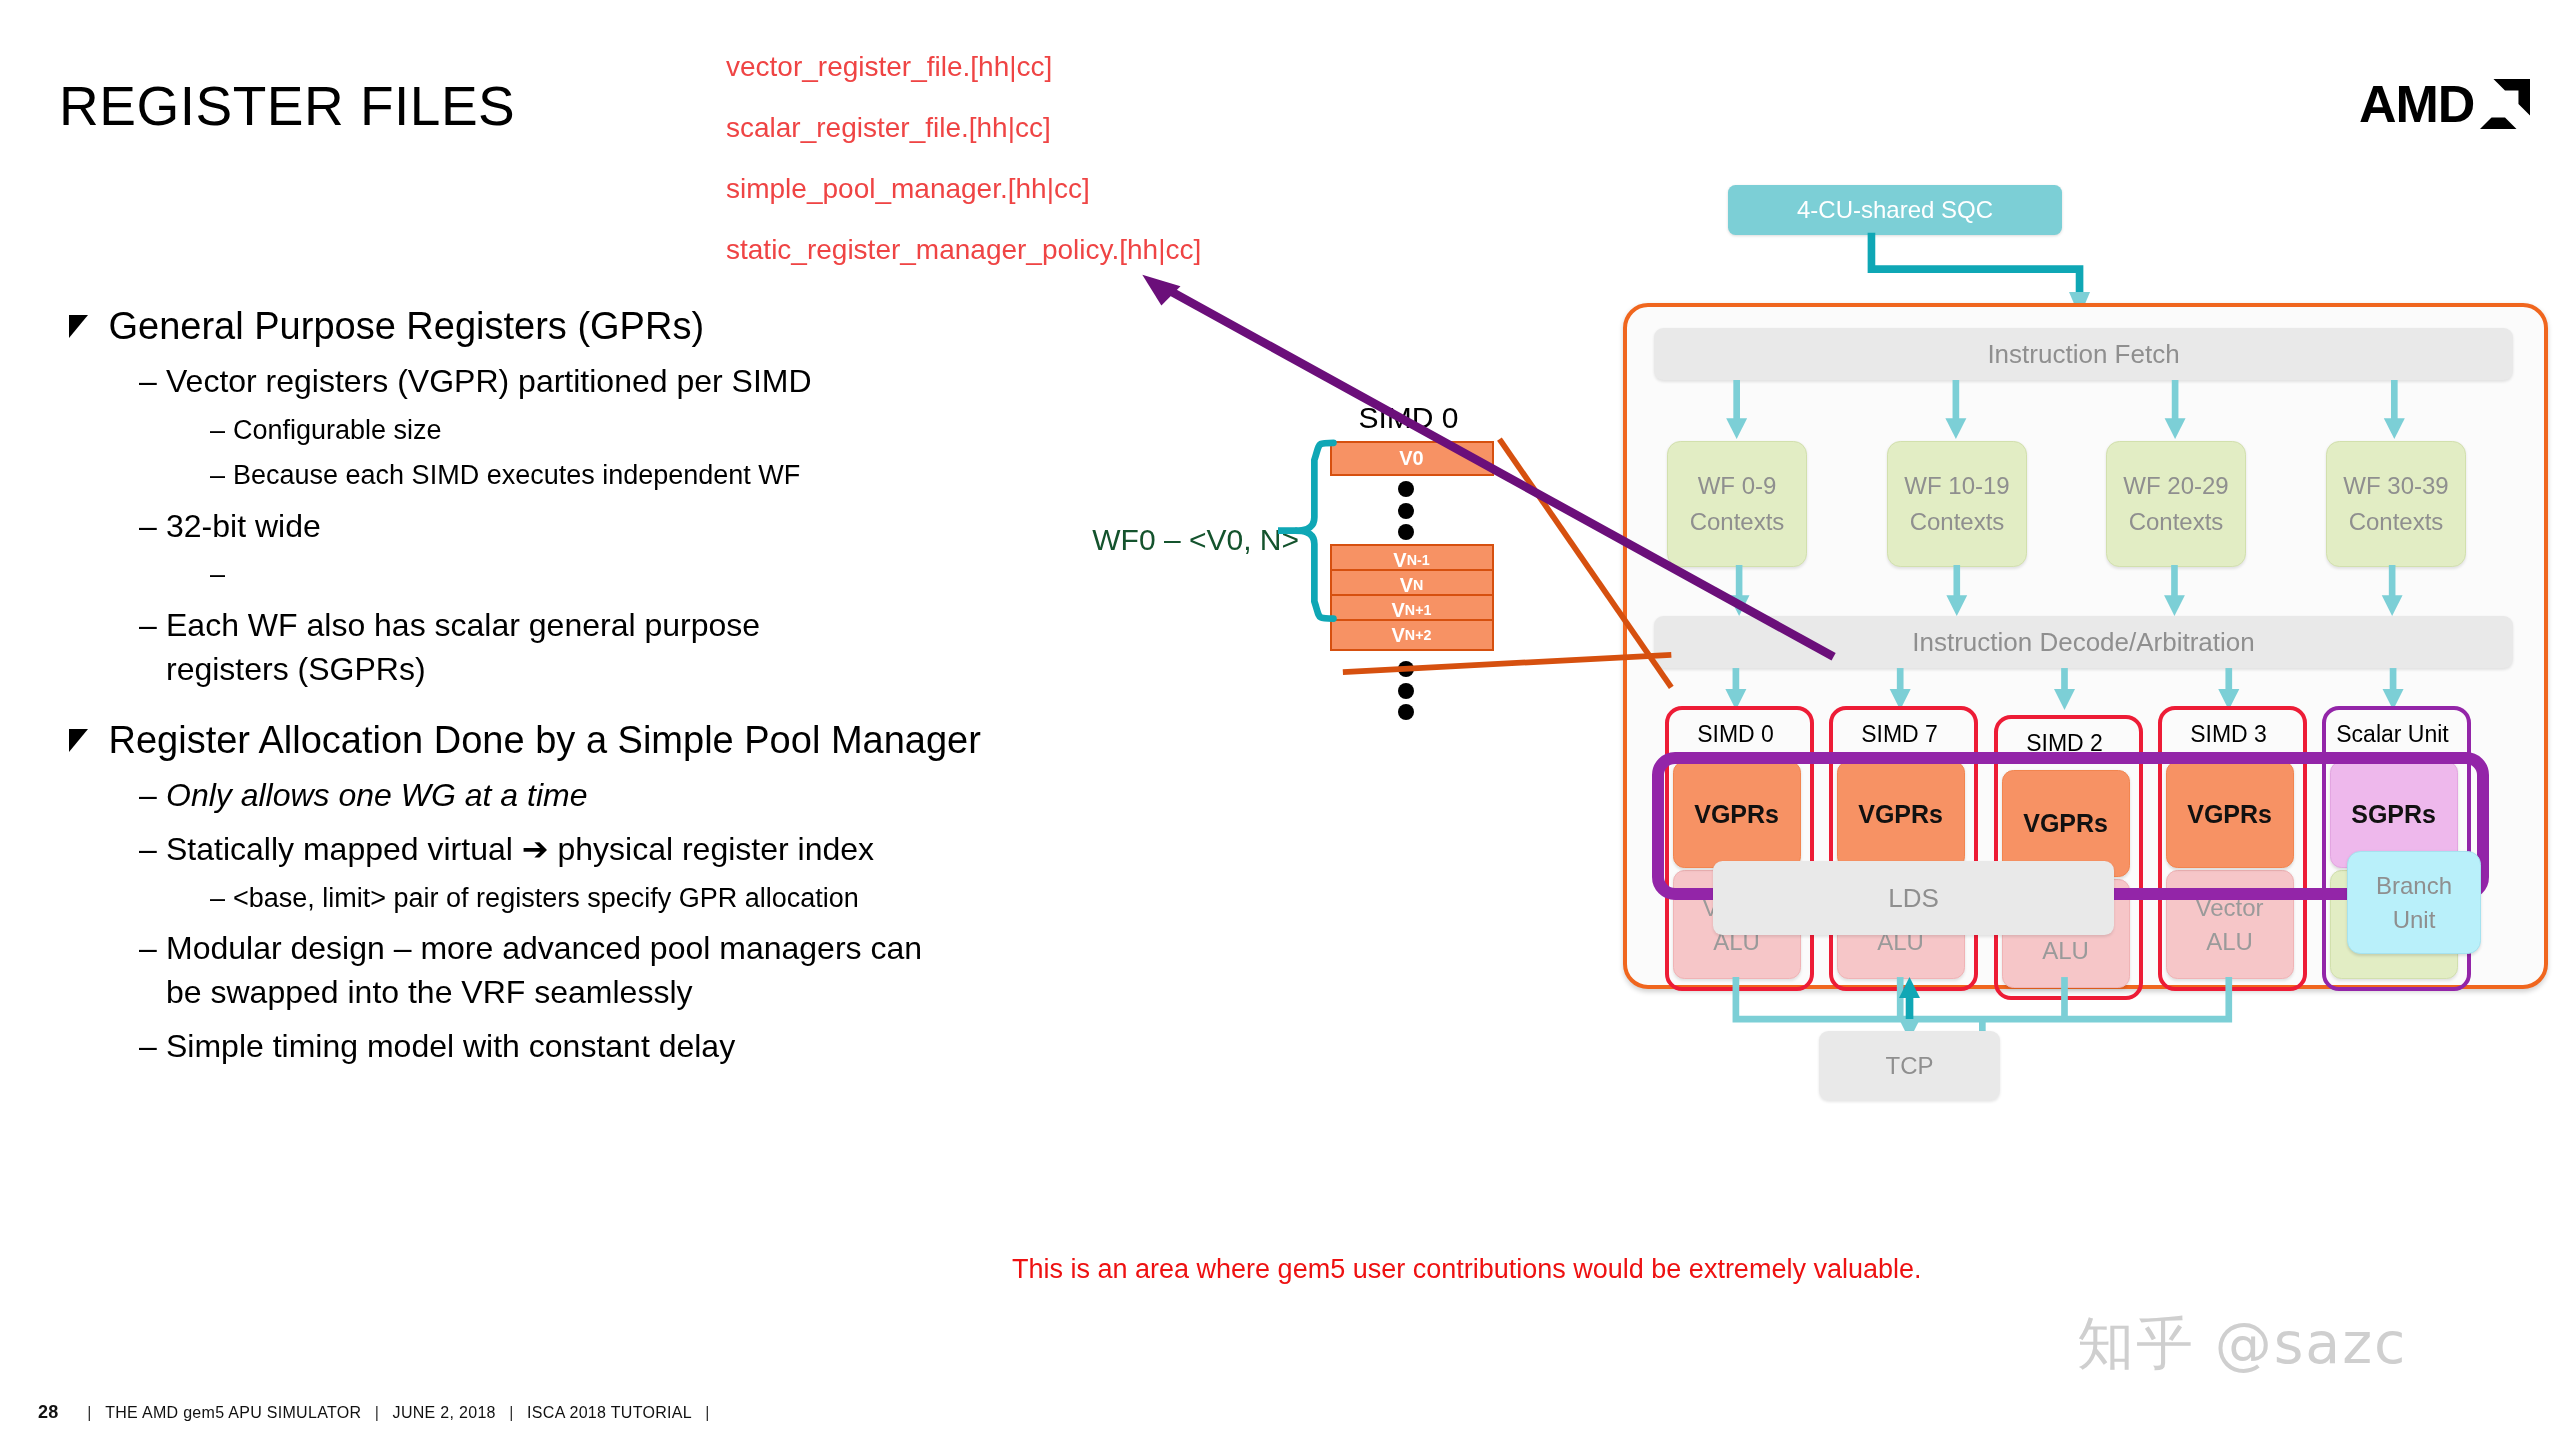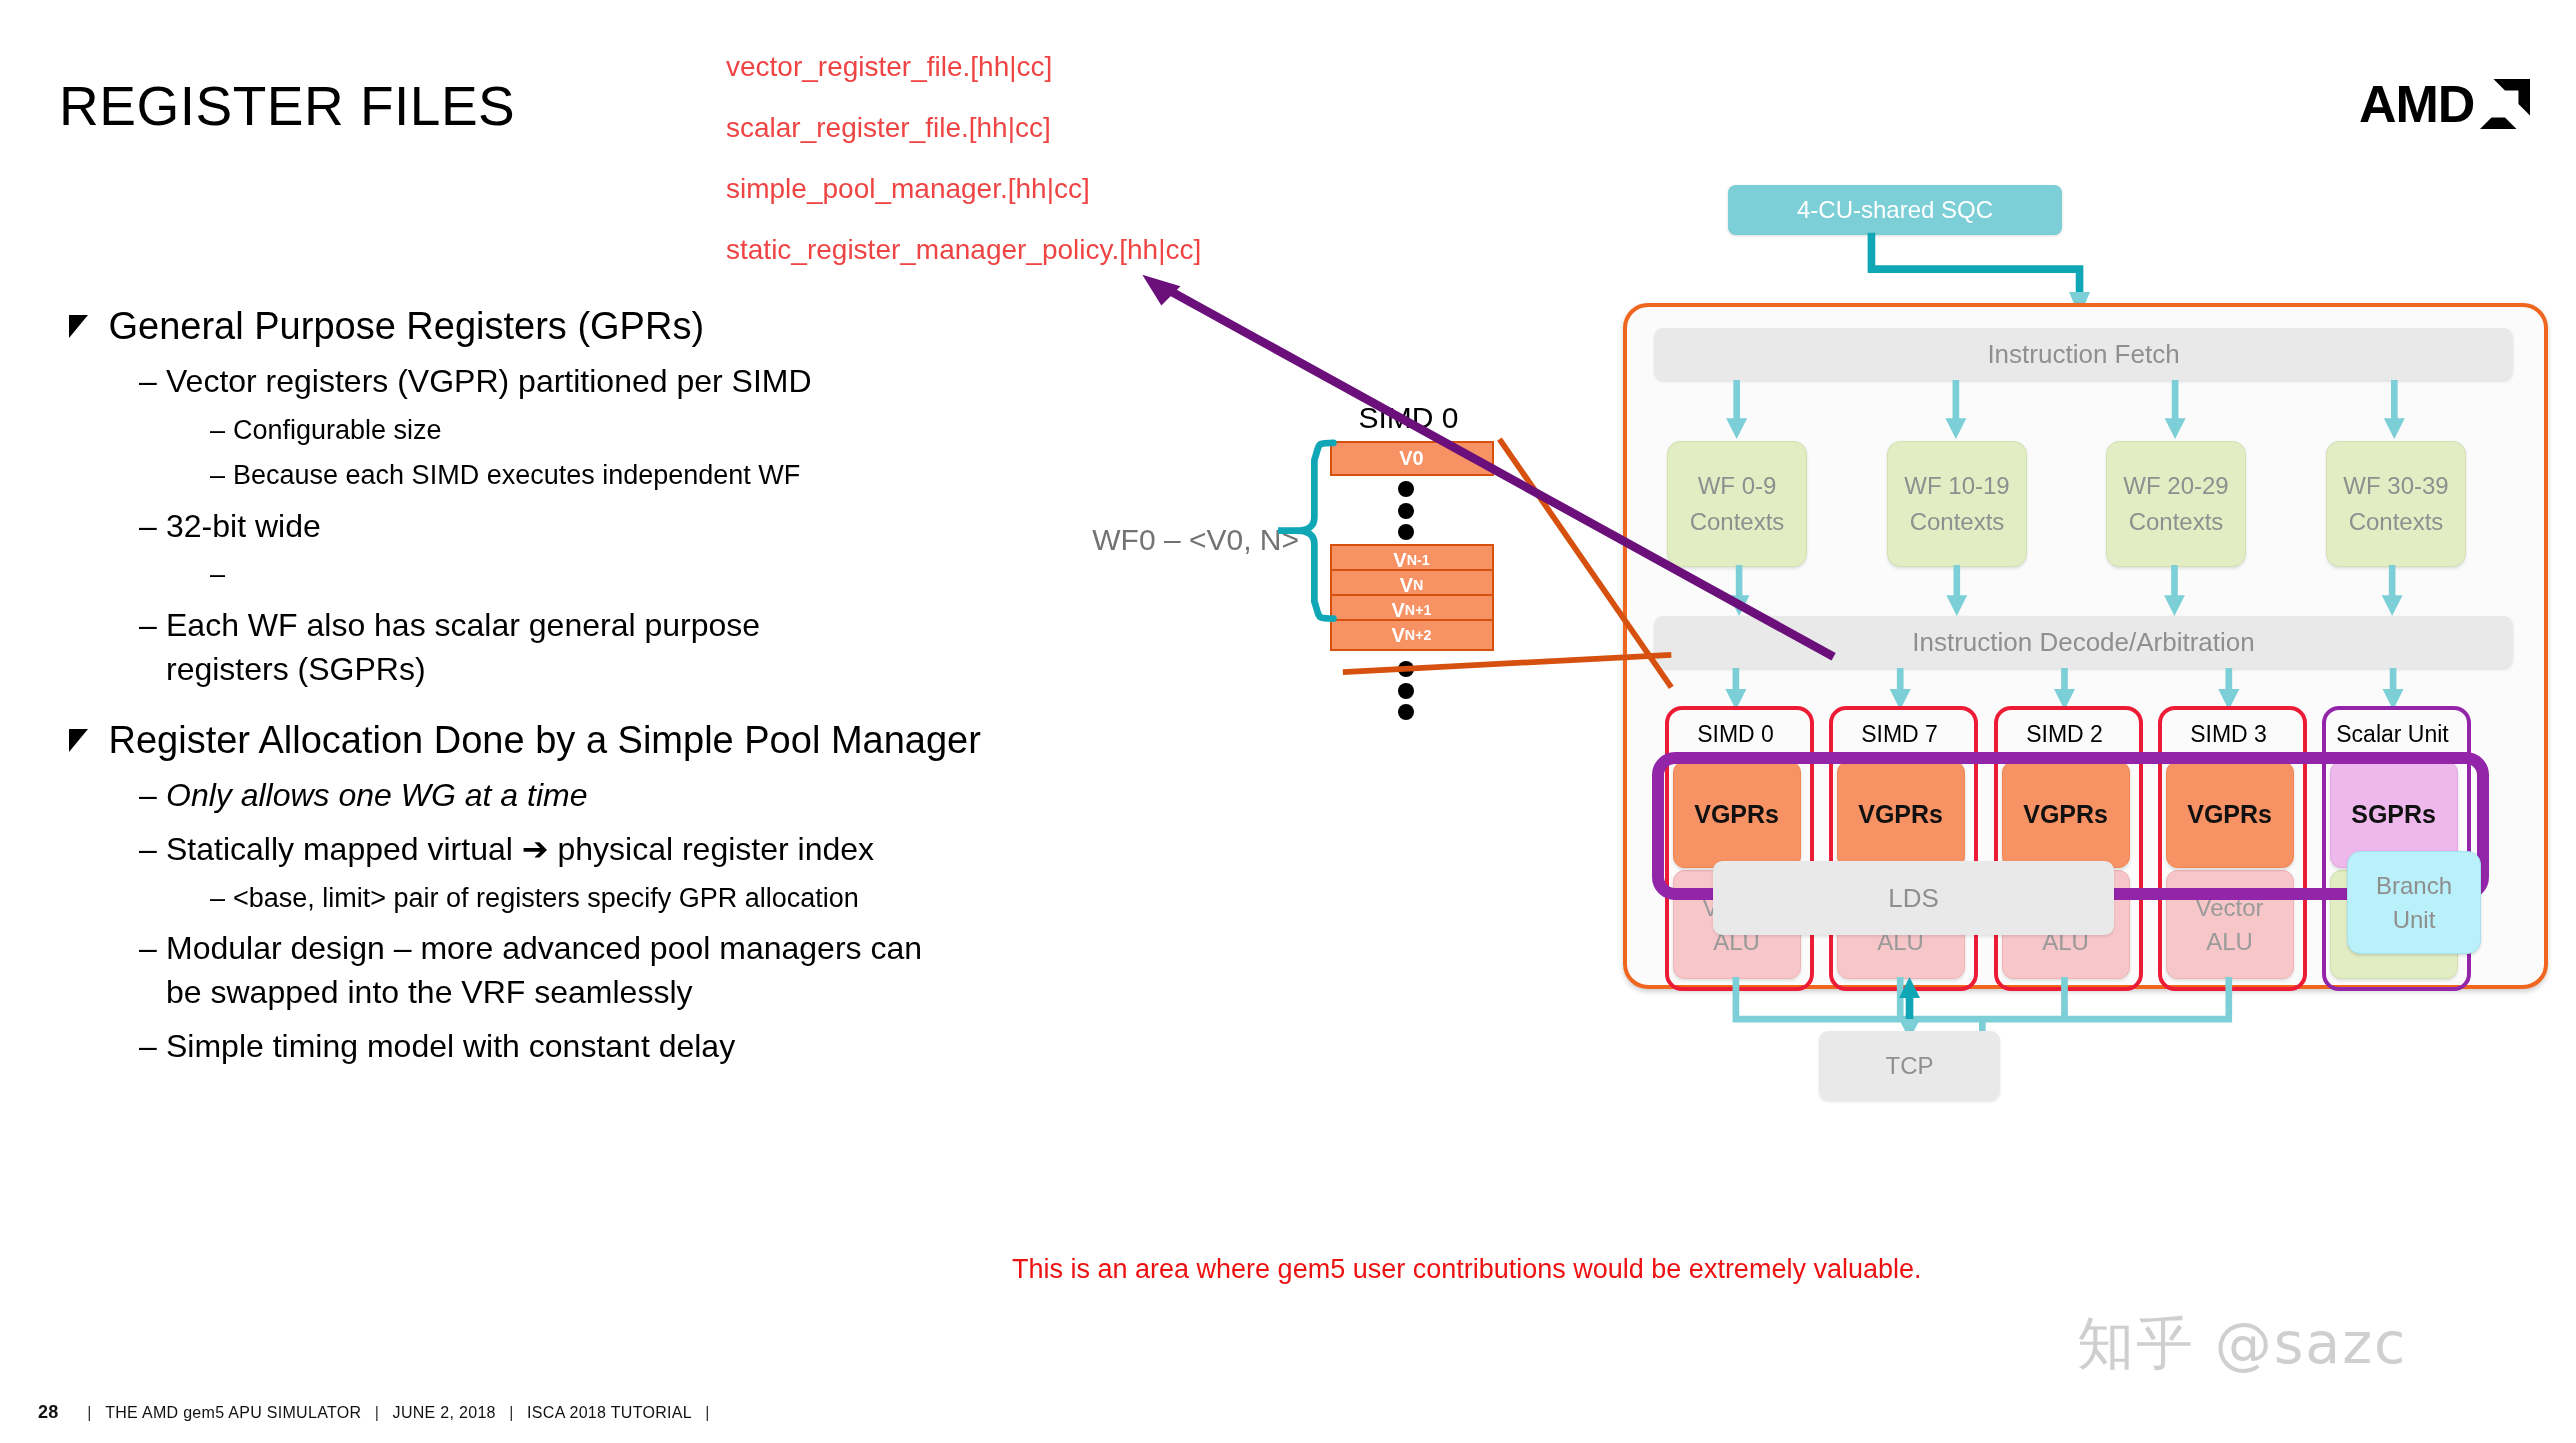--- a/index.html
+++ b/index.html
@@ -120,21 +120,21 @@
     font-size:25px;font-weight:700;color:#111;
     box-shadow:0 1.9px 2.9px rgba(0,0,0,.12);
   }
   .alu-box{
     position:absolute;left:7.6px;top:164px;width:126px;height:107px;
     background:#f6c6c8;border:1px solid #f0b3b5;border-radius:11.5px;
     color:#9a9a9a;font-size:24px;line-height:34px;text-align:center;
     display:flex;flex-direction:column;align-items:center;justify-content:center;
     box-shadow:0 1.9px 2.9px rgba(0,0,0,.10);
   }
-  #simd0{left:38px;} #simd1{left:202px;} #simd2{left:367px;} #simd3{left:531px;}
+  #simd0{left:38px;} #simd1{left:202px;} #simd2{left:367px;margin-top:9px;} #simd3{left:531px;}
 
   #scalar-col{position:absolute;left:695px;top:399px;width:141px;height:286px;}
   #scalar-col .simd-outline{border-color:#9325a8;}
   #scalar-col .reg-box{background:#eeb8ec;border-color:#e3a5e1;}
   #scalar-col .alu-box{background:#e2edc4;border-color:#d2e0ad;}
 
   
   #vgpr-highlight{
     position:absolute;left:25px;top:445px;width:813px;height:124px;
     border:12.4px solid #9325a8;border-radius:23px;pointer-events:none;
@@ -172,21 +172,21 @@
   #vrn1{top:143px;}
   #vrn{top:168px;}
   #vrn2{top:193px;}
   #vrn3{top:218px;}
   .dots{position:absolute;left:80px;display:flex;flex-direction:column;gap:5.7px;}
   .dots i{display:block;width:16px;height:16px;border-radius:50%;background:#000;}
   #dots-top{top:80px;}
   #dots-bot{top:260px;}
   #wf0-label{
     position:absolute;left:-267px;top:122px;width:248px;text-align:right;
-    font-size:30px;color:#737373;white-space:nowrap;
+    font-size:30px;color:#14532d;white-space:nowrap;
   }
 </style>
 </head>
 <body>
 
 <div class="slide">
 
   <div id="slide-title">REGISTER FILES</div>
 
   <div id="amd-logo">

